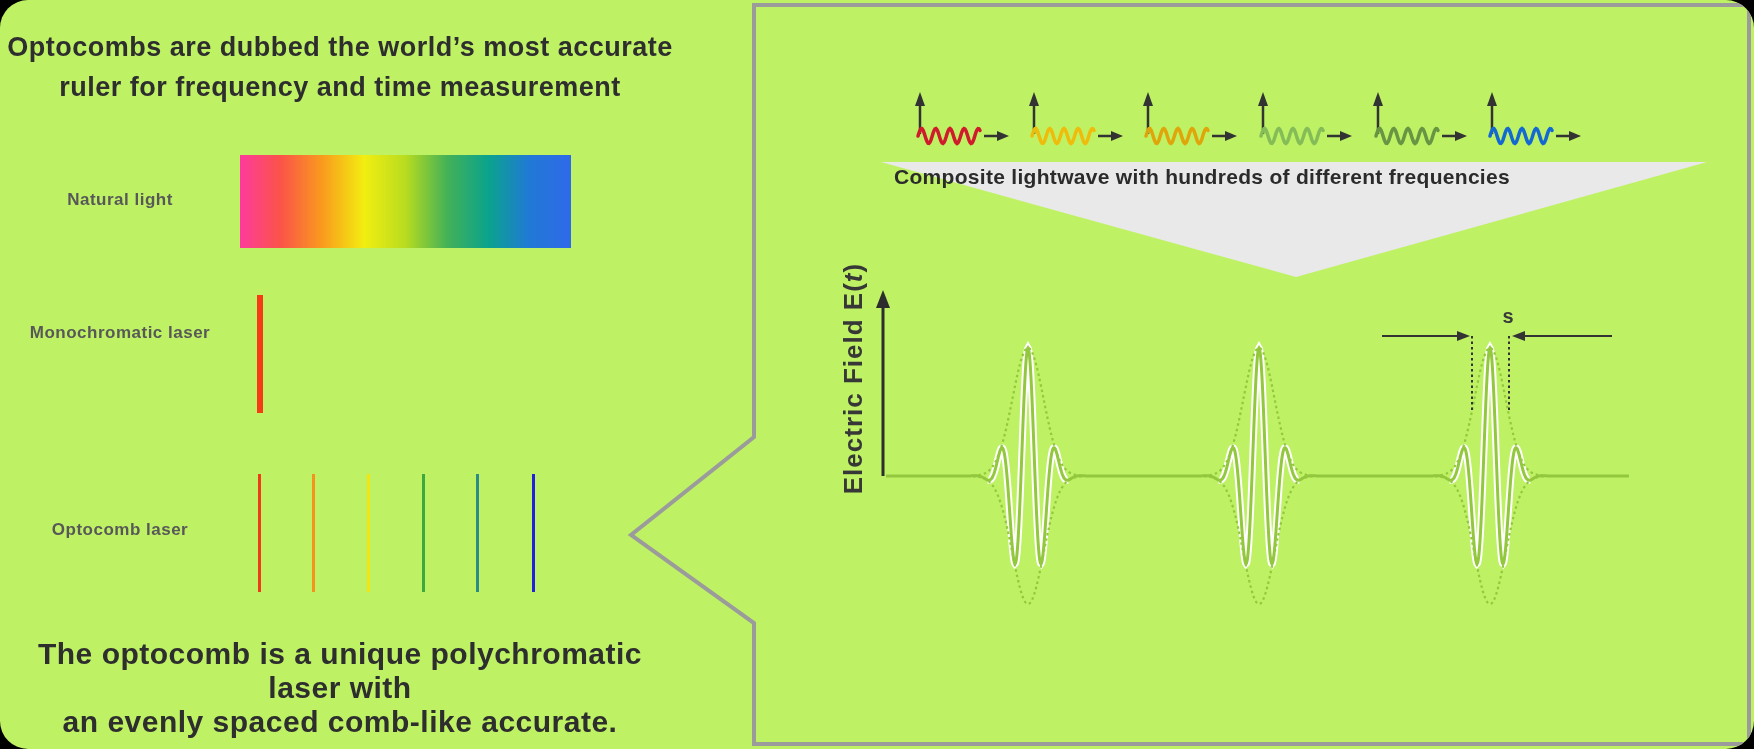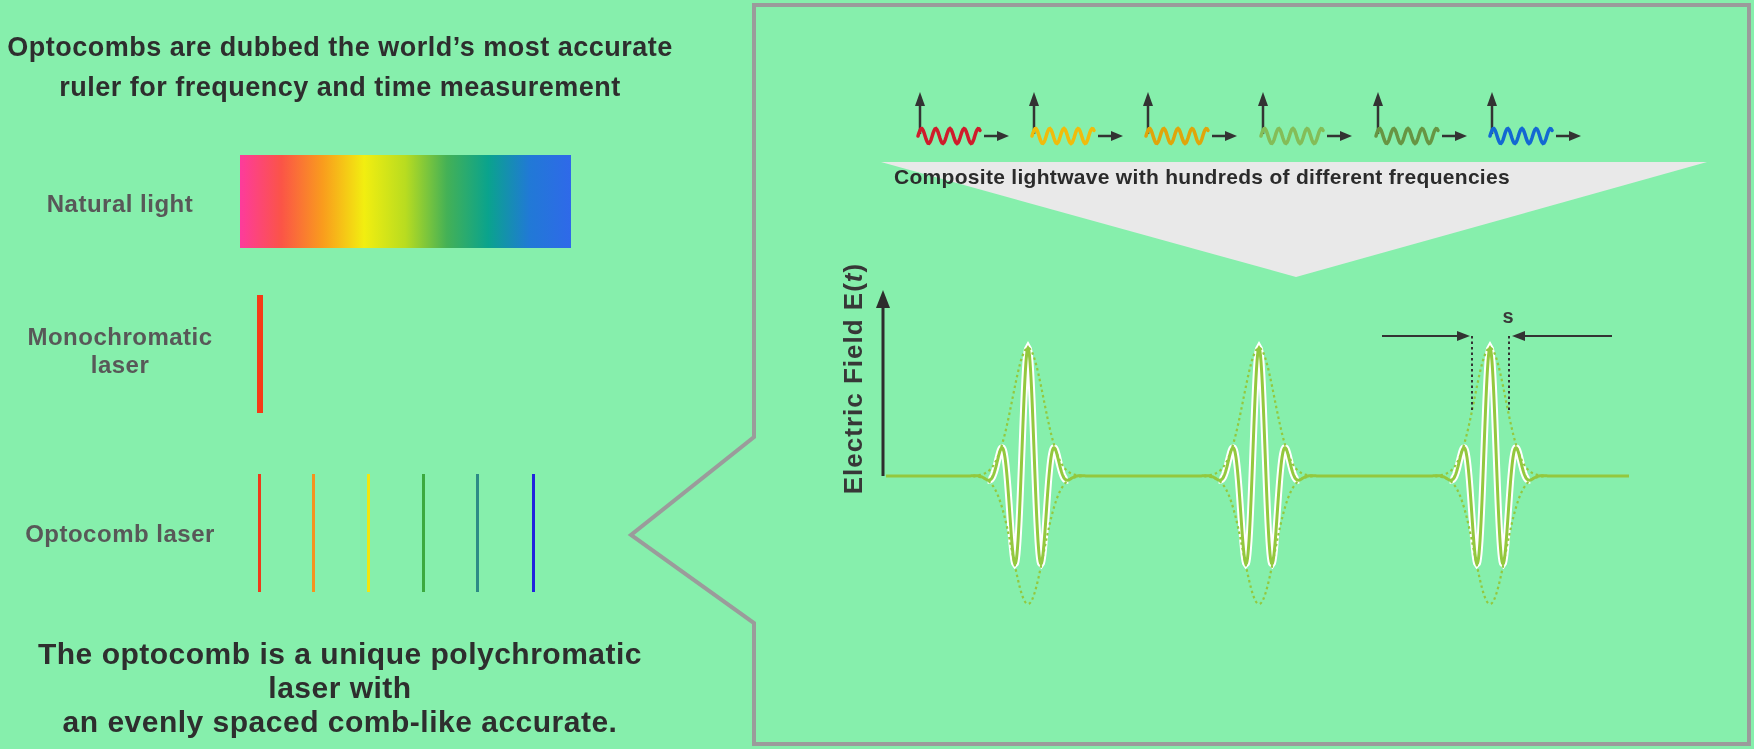--- a/index.html
+++ b/index.html
@@ -1,24 +1,24 @@
 <!DOCTYPE html>
 <html><head>
 <meta charset="utf-8">
 <style>
   html,body{margin:0;padding:0;background:#000;}
-  .canvas{position:relative;width:1754px;height:749px;background:#86efac;overflow:hidden;
-          font-family:"Liberation Sans",sans-serif;}
+  .canvas{position:relative;width:1754px;height:749px;background:#bef264;overflow:hidden;
+          font-family:"Liberation Sans",sans-serif;border-radius:28px;}
   .abs{position:absolute;}
   .title{left:0;top:27px;width:680px;text-align:center;color:#2e2e2e;
          font-size:27px;font-weight:bold;line-height:40px;letter-spacing:.5px;}
   .caption{left:0;top:637px;width:680px;text-align:center;color:#2e2e2e;
            font-size:30px;font-weight:bold;line-height:34px;letter-spacing:.5px;}
   .row-label{left:5px;width:230px;text-align:center;color:#585858;
-             font-size:24px;font-weight:bold;letter-spacing:.5px;}
+             font-size:17px;font-weight:bold;letter-spacing:.5px;}
   .spectrum-bar{left:240px;top:155px;width:331px;height:93px;}
   .mono-line{left:257px;top:295px;width:6px;height:118px;}
   .comb-line{width:3px;height:118px;top:474px;}
   .funnel-label{left:894px;top:165px;width:800px;text-align:left;color:#2b2b2b;
                 font-size:21px;font-weight:bold;letter-spacing:.3px;}
   .efield-label{left:643px;top:363px;width:420px;text-align:center;color:#373737;
                 font-size:26px;font-weight:bold;letter-spacing:1px;
                 transform:rotate(-90deg);}
   .s-label{left:1488px;top:305px;width:40px;text-align:center;color:#3a3a3a;
            font-size:20px;font-weight:bold;}

